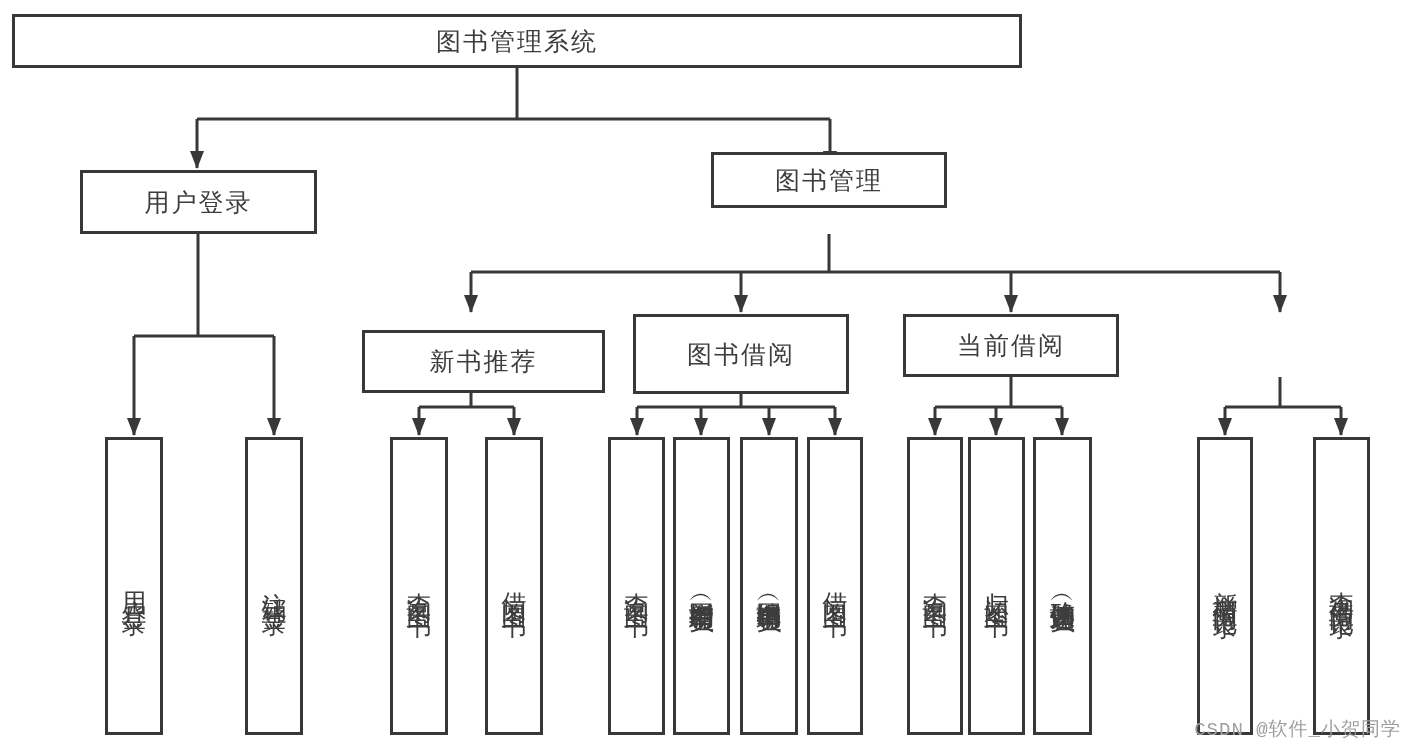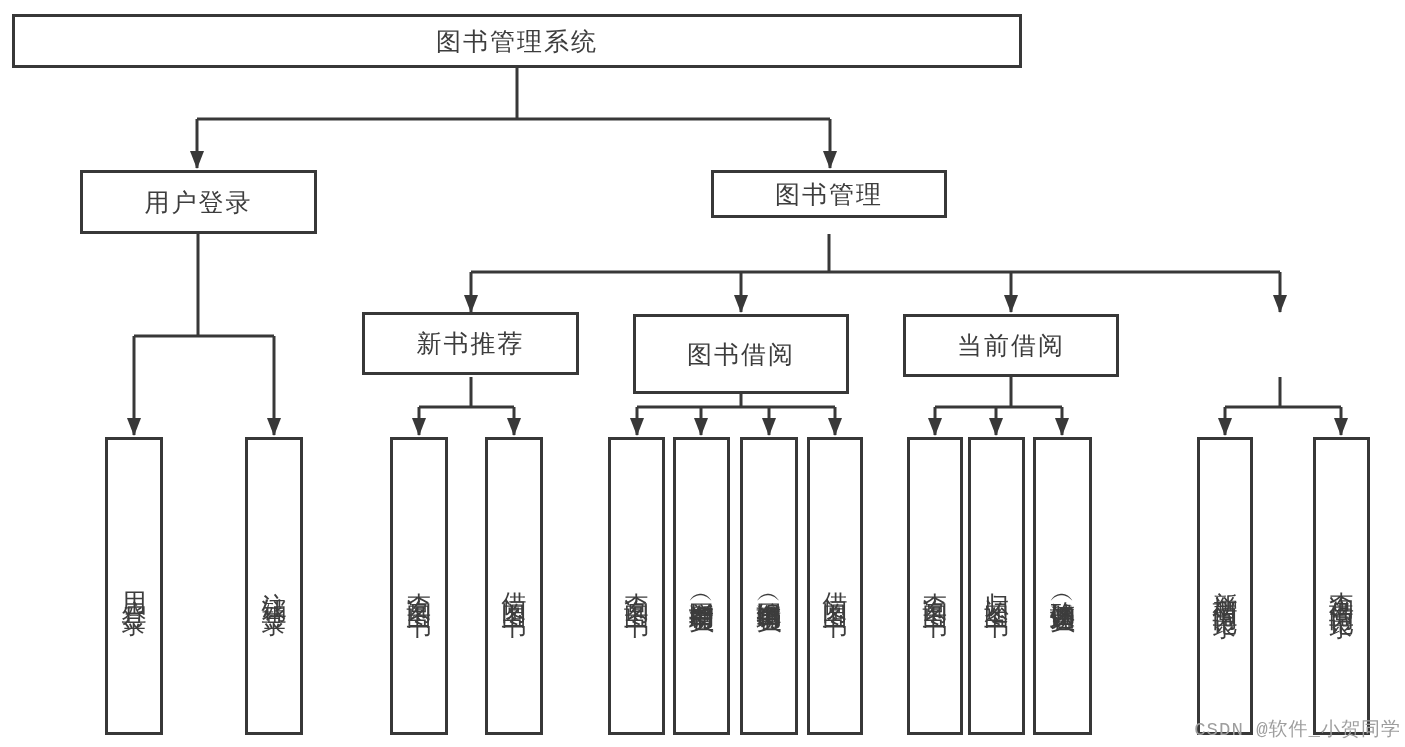--- a/index.html
+++ b/index.html
@@ -69,25 +69,25 @@
     </g>
   </svg>
 
   <div class="node h-node" style="left:12px;top:14px;width:1010px;height:54px">
     <span>图书管理系统</span>
   </div>
 
   <div class="node h-node" style="left:80px;top:170px;width:237px;height:64px">
     <span>用户登录</span>
   </div>
-  <div class="node h-node" style="left:711px;top:170px;width:236px;height:48px">
+  <div class="node h-node" style="left:711px;top:152px;width:236px;height:56px">
     <span>图书管理</span>
   </div>
 
-  <div class="node h-node" style="left:362px;top:312px;width:217px;height:63px">
+  <div class="node h-node" style="left:362px;top:330px;width:243px;height:63px">
     <span>新书推荐</span>
   </div>
   <div class="node h-node" style="left:633px;top:314px;width:216px;height:80px">
     <span>图书借阅</span>
   </div>
   <div class="node h-node" style="left:903px;top:314px;width:216px;height:63px">
     <span>当前借阅</span>
   </div>
 
   <div class="node v-node" style="left:105px;top:437px;width:58px;height:298px">

